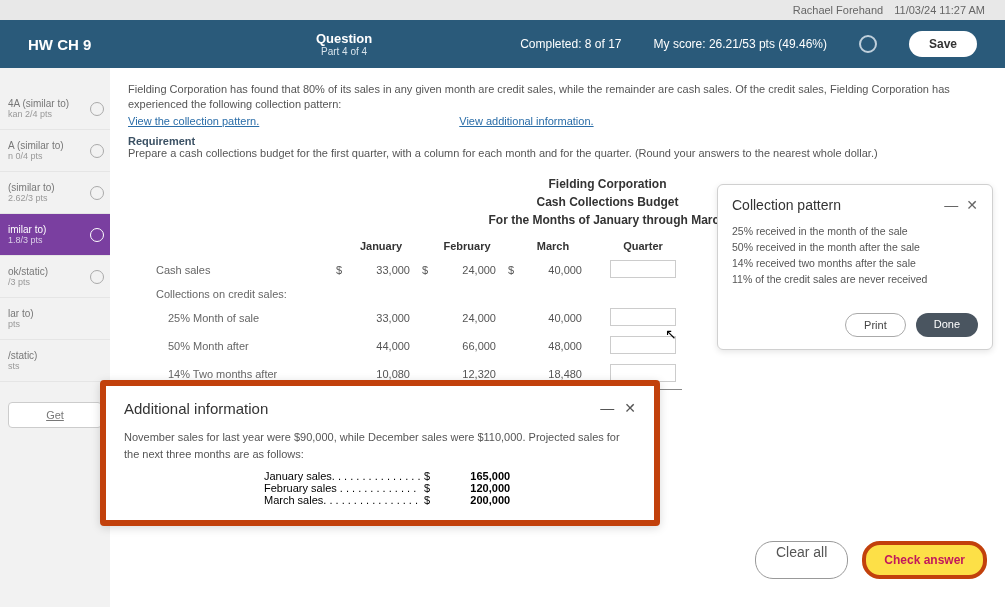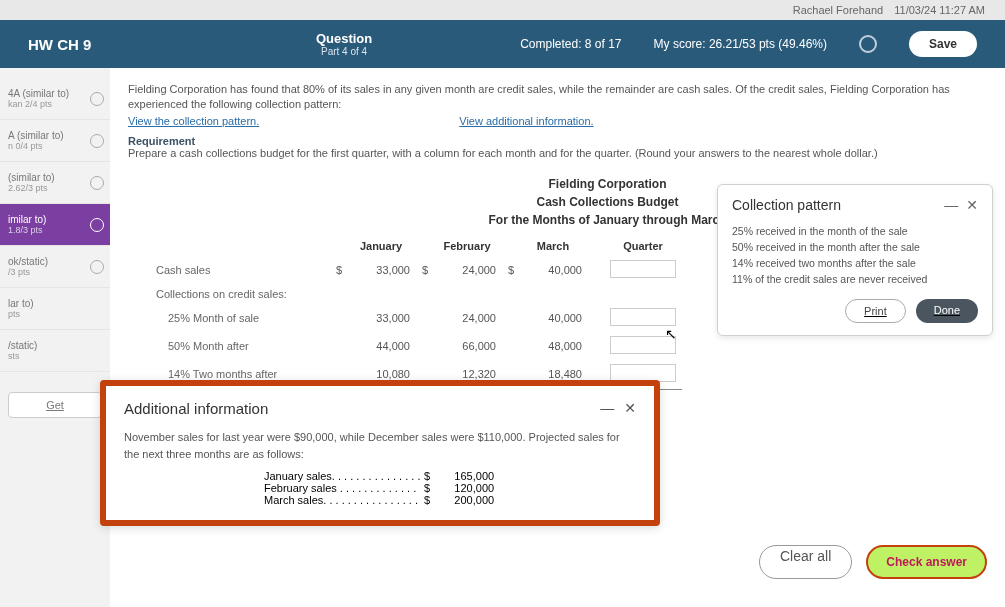--- a/index.html
+++ b/index.html
@@ -15,21 +15,21 @@
 .header-left { font-size: 15px; font-weight: bold; width: 140px; }
 .header-center { flex: 1; text-align: center; }
 .q-title { font-size: 13px; font-weight: bold; }
 .q-sub { font-size: 10px; color: #d8e4ec; }
 .header-right { display: flex; align-items: center; gap: 32px; font-size: 12px; }
 .save-btn { background: #fff; color: #333; border-radius: 16px; padding: 6px 20px; font-weight: bold; cursor: pointer; }
 .gear { width: 18px; height: 18px; border: 2px solid #c0d0dc; border-radius: 50%; position: relative; cursor: pointer; }
 
 .body-row { display: flex; height: calc(100% - 68px); }
 
-.sidebar { width: 110px; background: #f2f2f2; padding-top: 10px; font-size: 10px; color: #777; }
+.sidebar { width: 110px; background: #f2f2f2; padding-top: 20px; font-size: 10px; color: #777; }
 .side-item { padding: 10px 8px; border-bottom: 1px solid #e5e5e5; position: relative; }
 .side-item.active { background: #7a3fa0; color: #fff; }
 .side-sub { font-size: 9px; color: #999; }
 .side-item.active .side-sub { color: #dcd0e8; }
 .side-icon { position: absolute; right: 6px; top: 50%; transform: translateY(-50%); width: 14px; height: 14px; border: 1.5px solid #aaa; border-radius: 50%; }
 .get-btn { margin: 20px 8px; padding: 6px 10px; background: #fff; border: 1px solid #ccc; border-radius: 4px; font-size: 11px; text-align: center; cursor: pointer; text-decoration: underline; }
 
 .main { flex: 1; background: #fff; padding: 14px 18px; font-size: 11px; color: #555; position: relative; overflow: hidden; }
 .instr { margin-bottom: 2px; line-height: 1.4; }
 .link { color: #2a6da8; text-decoration: underline; cursor: pointer; }
@@ -52,43 +52,43 @@
 
 .pattern-panel {
   position: absolute; right: 12px; top: 184px; width: 276px; background: #fff;
   border: 1px solid #d0d0d0; border-radius: 6px; box-shadow: 0 2px 6px rgba(0,0,0,0.1);
   padding: 12px 14px; font-size: 11px;
 }
 .pattern-panel .pp-head { display: flex; justify-content: space-between; align-items: center; margin-bottom: 12px; }
 .pp-title { font-size: 14px; color: #333; }
 .pp-close { cursor: pointer; font-size: 14px; color: #666; display: flex; gap: 8px; }
 .pp-line { margin: 4px 0; color: #555; font-size: 10.5px; }
-.pp-btns { display: flex; justify-content: flex-end; gap: 10px; margin-top: 14px; text-decoration: underline; }
+.pp-btns { display: flex; justify-content: flex-end; gap: 10px; margin-top: 28px; }
 .btn-pill { padding: 5px 18px; border-radius: 14px; font-size: 11px; cursor: pointer; }
 .btn-print { background: #fff; border: 1px solid #aaa; color: #444; }
 .btn-done { background: #4a5560; color: #fff; border: none; }
 
 
 .info-modal {
   position: absolute; left: 100px; top: 380px; width: 560px; background: #fff;
   border: 6px solid #c2410c; border-radius: 4px; box-shadow: 0 2px 10px rgba(0,0,0,0.15);
   padding: 14px 18px; font-size: 11px;
 }
 .info-head { display: flex; justify-content: space-between; }
 .info-title { font-size: 15px; color: #333; margin-bottom: 12px; }
 .info-close { cursor: pointer; font-size: 14px; color: #555; display:flex; gap:10px; }
 .info-body { color: #555; line-height: 1.5; }
 .sales-list { margin: 8px 0 0 140px; }
 .sales-row { display: flex; }
 .sales-label { width: 160px; }
-.sales-val { width: 64px; text-align: right; }
+.sales-val { width: 80px; text-align: right; font-weight: bold; }
 
 .bottom-btns { position: absolute; right: 18px; bottom: 28px; display: flex; gap: 14px; }
 .btn-clear { background: #fff; border: 1.5px solid #999; color: #555; padding: 2px 20px; border-radius: 18px; font-size: 14px; font-weight: normal; cursor: pointer; }
-.btn-check { background: #bef264; border: 2px solid #c2410c; color: #c2185b; padding: 8px 18px; border-radius: 18px; font-size: 12px; font-weight: bold; cursor: pointer; }
+.btn-check { background: #fde047; border: 4px solid #c2410c; color: #c2185b; padding: 8px 18px; border-radius: 18px; font-size: 12px; font-weight: bold; cursor: pointer; }
 
 .cursor { position: absolute; left: 555px; top: 258px; font-size: 14px; color: #000; pointer-events: none; }
 </style>
 </head>
 <body>
 
 <div class="top-strip">
   <span>Rachael Forehand</span>
   <span>11/03/24 11:27 AM</span>
 </div>

